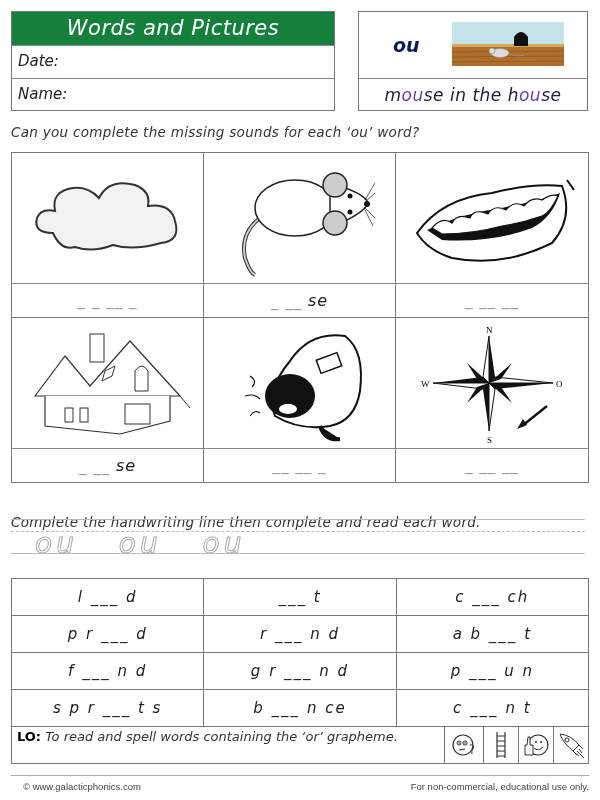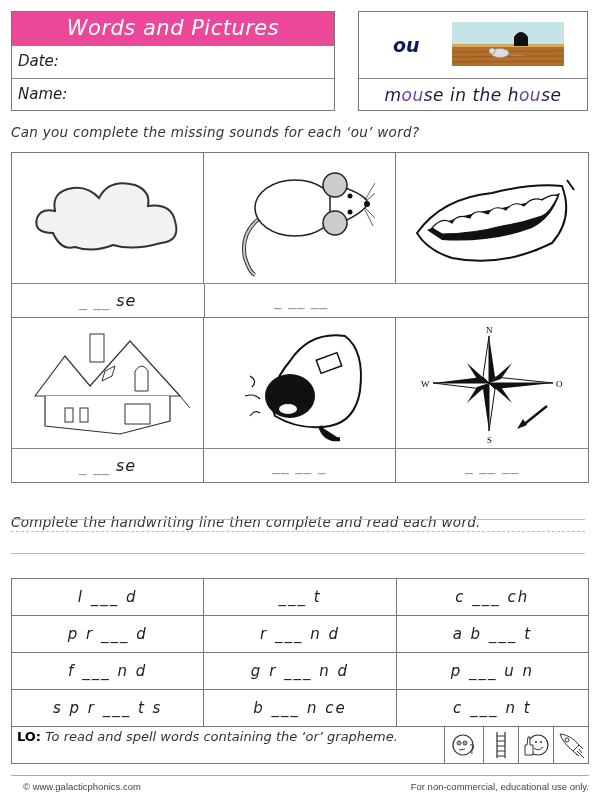--- a/index.html
+++ b/index.html
@@ -3,21 +3,21 @@
 <meta charset="utf-8">
 <style>
   html, body { margin: 0; padding: 0; background: #ffffff; }
   body { width: 600px; height: 800px; position: relative; overflow: hidden;
          font-family: "DejaVu Sans", sans-serif; color: #222; }
   .hand { font-family: "DejaVu Sans", sans-serif; font-style: italic; }
 
   
   .title-box { position: absolute; left: 11px; top: 11px; width: 324px; height: 100px;
                border: 1px solid #777; box-sizing: border-box; }
-  .title-bar { height: 33px; background: #ec4899; color: #fff; text-align: center;
+  .title-bar { height: 33px; background: #15803d; color: #fff; text-align: center;
                font-size: 21px; line-height: 33px; font-style: italic; letter-spacing: 0.5px; }
   .field-row { height: 33px; border-top: 1px solid #888; box-sizing: border-box;
                padding-left: 6px; font-size: 15px; line-height: 31px; font-style: italic; }
 
   
   .sound-box { position: absolute; left: 358px; top: 11px; width: 230px; height: 100px;
                border: 1px solid #777; box-sizing: border-box; }
   .sound-top { height: 66px; border-bottom: 1px solid #888; position: relative; }
   .sound-grapheme { position: absolute; left: 34px; top: 22px; font-size: 19px;
                     font-style: italic; color: #0b1a5a; font-weight: bold; }
@@ -131,20 +131,21 @@
     <div class="pic-cell">
       <svg width="180" height="100" viewBox="0 0 180 100">
         <path d="M15 65 Q40 30 90 25 Q130 15 160 18 Q172 50 150 75 Q100 100 50 90 Q25 82 15 65 Z" fill="#fff" stroke="#111" stroke-width="2"></path>
         <path d="M25 62 Q60 45 100 40 Q140 32 158 25 Q150 50 130 60 Q90 75 40 72 Z" fill="#111"></path>
         <path d="M30 60 Q40 48 50 55 Q55 45 68 50 Q72 40 86 46 Q92 36 104 42 Q112 32 122 38 Q130 28 140 32 Q150 25 156 28 Q148 45 140 48 Q120 55 100 58 Q70 66 40 66 Z" fill="#fff" stroke="#111" stroke-width="1.2"></path>
         <path d="M165 12 L172 22" stroke="#111" stroke-width="2"></path>
       </svg>
     </div>
   </div>
   <div class="blank-row">
+    <div class="blank-cell"><span>_ _ __ _</span></div>
     <div class="blank-cell"><span>_ __</span> <span class="ending">se</span></div>
     <div class="blank-cell"><span>_ __ __</span></div>
   </div>
   <div class="pic-row">
     <div class="pic-cell">
       <svg width="175" height="115" viewBox="0 0 175 115">
         <path d="M15 70 L45 30 L70 60 L110 15 L160 70 Z" fill="#fff" stroke="#333" stroke-width="1.2"></path>
         <rect x="70" y="8" width="14" height="28" fill="#fff" stroke="#333"></rect>
         <path d="M25 70 L25 100 L100 108 L150 95 L150 70" fill="#fff" stroke="#333" stroke-width="1.2"></path>
         <rect x="45" y="82" width="8" height="14" fill="#fff" stroke="#333"></rect>
@@ -194,20 +195,25 @@
     <div class="blank-cell"><span>_ __ __</span></div>
   </div>
 </div>
 
 <div class="instruction" style="top:494px;margin-top:20px;">Complete the handwriting line then complete and read each word.</div>
 
 <div class="hw-lines">
   <div class="hw-line-solid" style="top:0;"></div>
   <div class="hw-line-dash" style="top:12px;"></div>
   <div class="hw-line-solid" style="top:34px;"></div>
+  <div class="hw-trace">
+    <span>ou</span>
+    <span>ou</span>
+    <span>ou</span>
+  </div>
 </div>
 
 <table class="word-table">
   <tbody>
       <tr>
     <td>l ___ d</td>
     <td>___ t</td>
     <td>c ___ ch</td>
   </tr>
   <tr>

